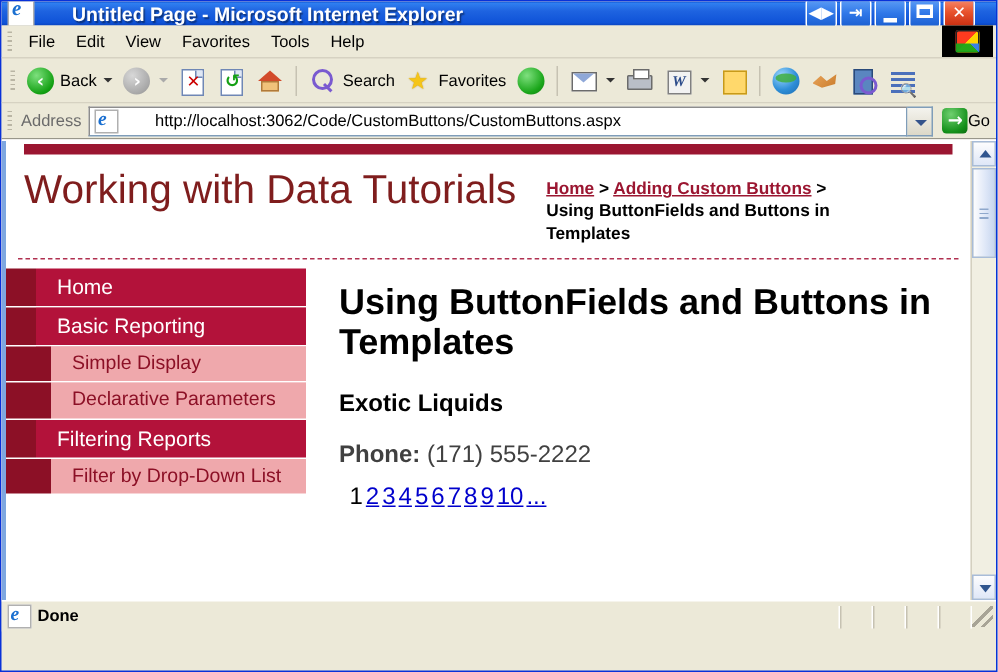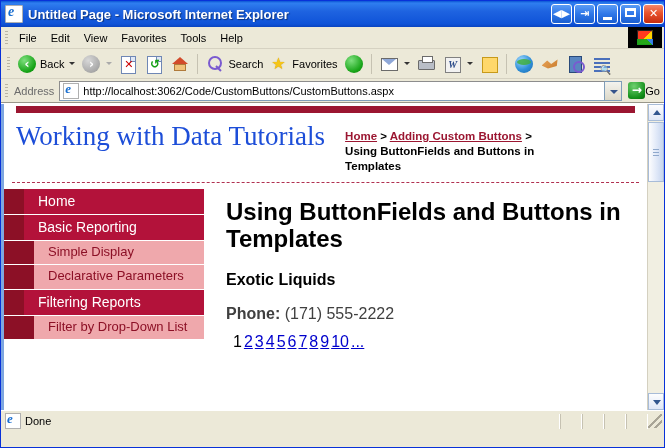--- a/index.html
+++ b/index.html
@@ -14,26 +14,27 @@
     width: 665px;
     height: 448px;
     overflow: hidden;
     box-sizing: border-box;
     border: 1px solid #0831d9;
     background: #ece9d8;
   }
 
   
   .titlebar {
-    height: 26px;
+    height: 16px;
     background: linear-gradient(180deg,#0b55d4 0%,#2f7ef0 8%,#1e63e0 40%,#0f53d8 88%,#0a44c0 100%);
     display: flex;
     align-items: center;
-    padding: 0 0 0 4px;
-    box-sizing: border-box;
+    padding: 0 14px 0 4px;
+    box-sizing: border-box;
+    gap: 20px;
   }
   .title-icon {
     width: 16px; height: 16px;
     margin-right: 5px;
     background: #ffffff;
     border: 1px solid #b0b0b0;
     border-radius: 1px;
     position: relative;
     flex: none;
   }
@@ -261,21 +262,21 @@
     box-sizing: border-box;
   }
   .addr-ico {
     width: 14px; height: 14px; margin: 0 4px 0 3px; flex: none;
     background:#fff; border:1px solid #b0b0b0; position:relative;
   }
   .addr-ico:after{
     content:"e"; position:absolute; left:1px; top:-3px;
     font-family:"Liberation Serif",serif; font-style:italic; font-weight:bold; font-size:13px; color:#1a6fd0;
   }
-  .addr-url { white-space: nowrap; overflow: hidden; }
+  .addr-url { white-space: nowrap; overflow: hidden; margin-left: 20px; }
   .addr-caret {
     width: 17px; height: 20px; flex: none;
     background: linear-gradient(180deg,#f4f3ee,#dcd8c8);
     border: 1px solid #7f9db9; border-left: none;
     box-sizing: border-box; position: relative;
   }
   .addr-caret:after {
     content:""; position:absolute; left:5px; top:8px;
     border-left:4px solid transparent; border-right:4px solid transparent; border-top:4px solid #34538b;
   }
@@ -312,27 +313,27 @@
     background: #9b1631;
     margin: 2px 12px 0 12px;
   }
   .page-head {
     display: flex;
     align-items: flex-start;
     padding: 0 10px 0 12px;
   }
   .site-title {
     font-size: 27px;
-    color: #1d4ed8;
+    color: #7f1d1d;
     font-weight: normal;
     line-height: 1.15;
     padding-top: 8px;
     white-space: nowrap;
     flex: 0 0 auto;
-    font-family: Liberation Serif, serif;
+    font-family: Liberation Sans, sans-serif;
   }
   .breadcrumb {
     font-size: 11.5px;
     font-weight: bold;
     color: #000;
     line-height: 15px;
     padding-top: 16px;
     margin-left: 20px;
     width: 200px;
     flex: 0 0 auto;
@@ -471,20 +472,21 @@
   
   .statusbar {
     height: 21px;
     background: #ece9d8;
     display: flex;
     align-items: center;
     font-size: 11px;
     color: #000;
     border-top: 1px solid #ffffff;
     box-sizing: border-box;
+    font-weight: bold;
   }
   .st-cell {
     height: 15px;
     display: flex; align-items: center;
     padding: 0 4px;
     border-left: 1px solid #c6c2b2;
     border-right: 1px solid #ffffff;
     box-sizing: border-box;
   }
   .st-main { flex: 1 1 auto; border-left: none; gap: 4px; }

